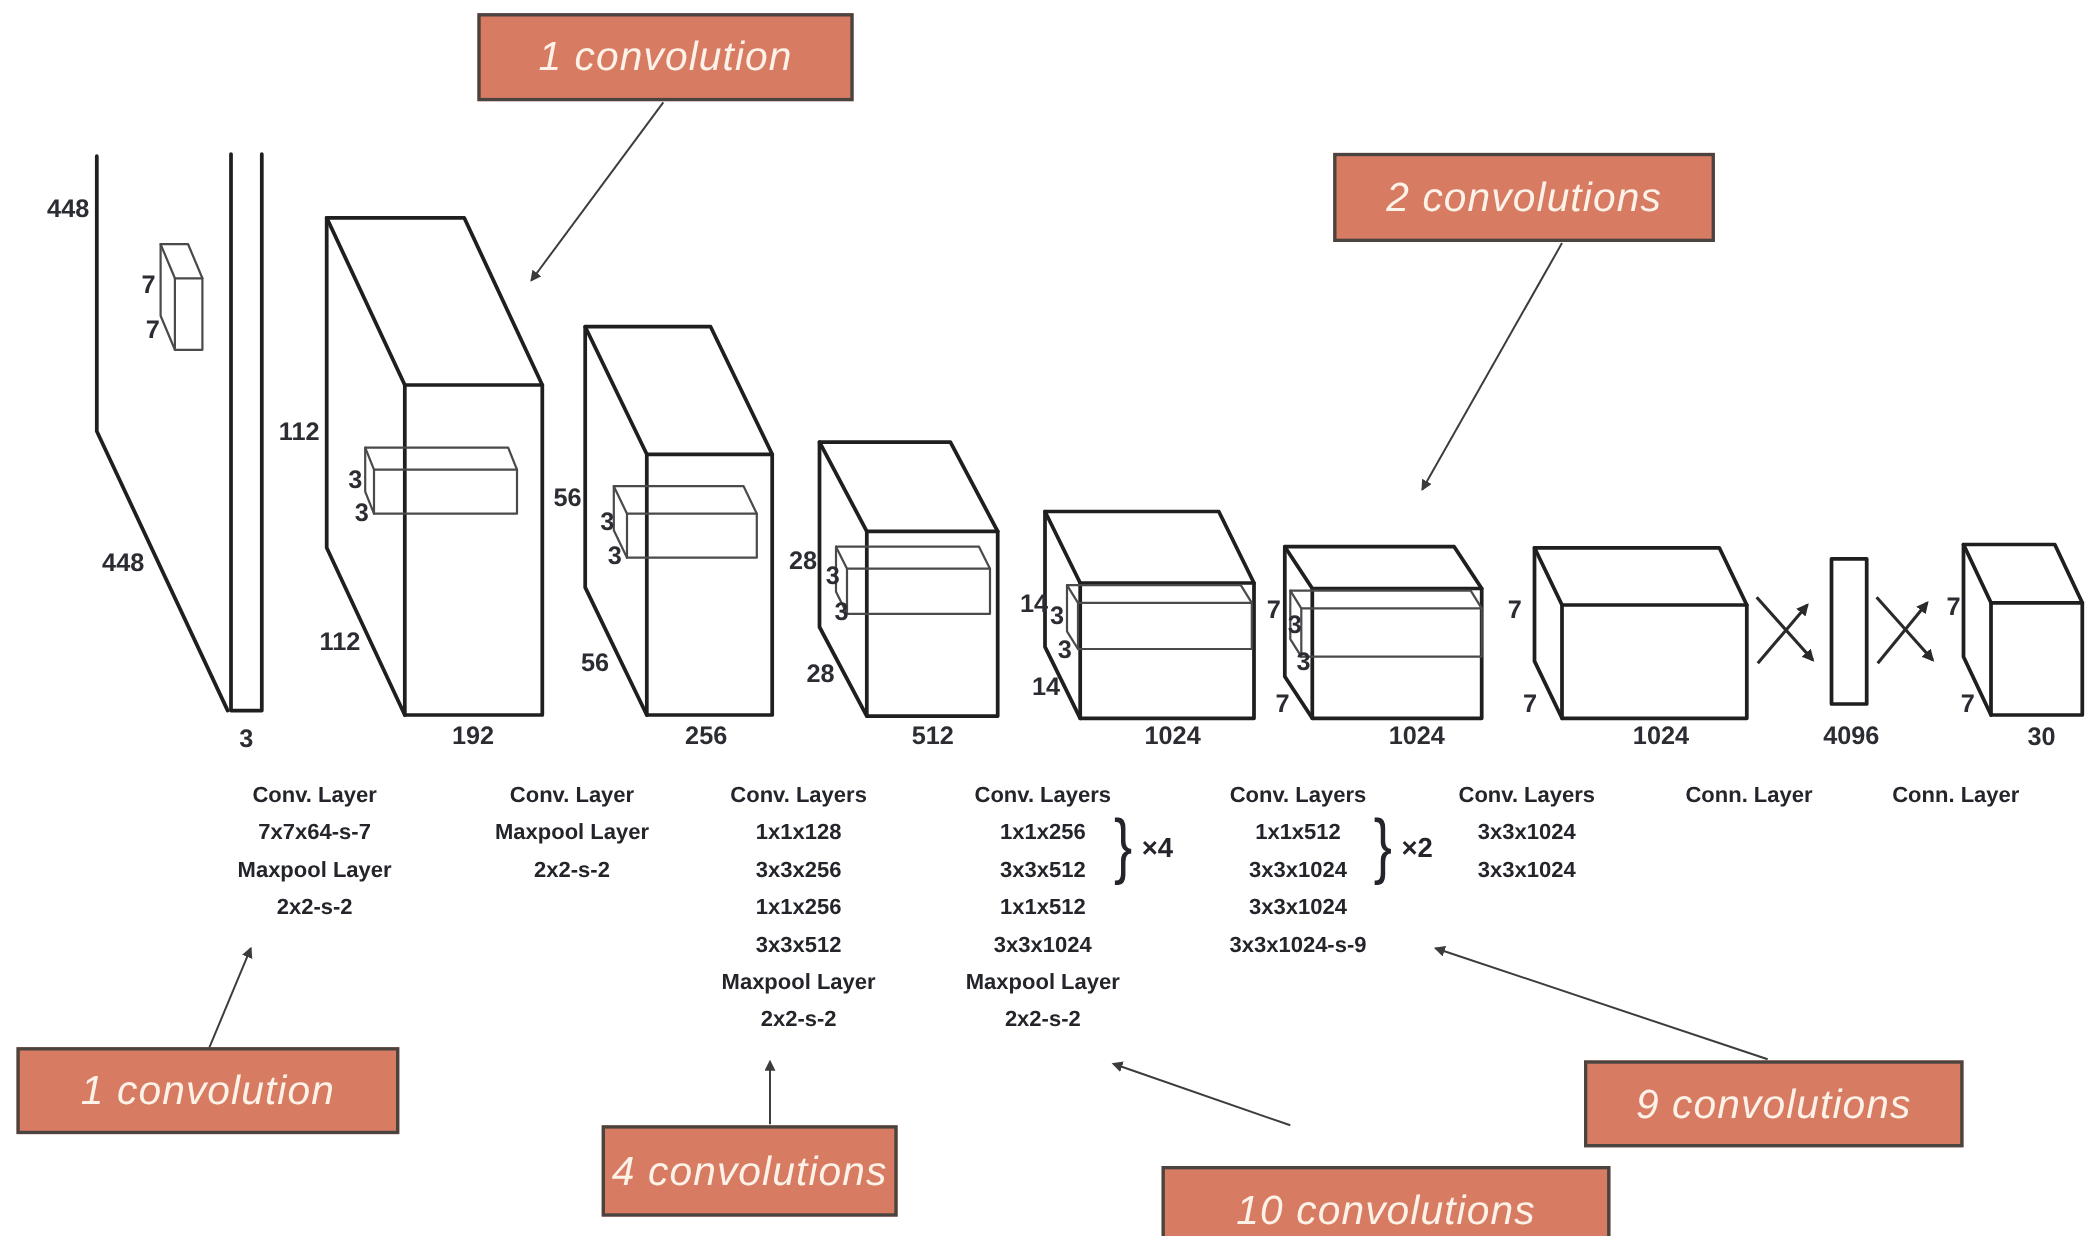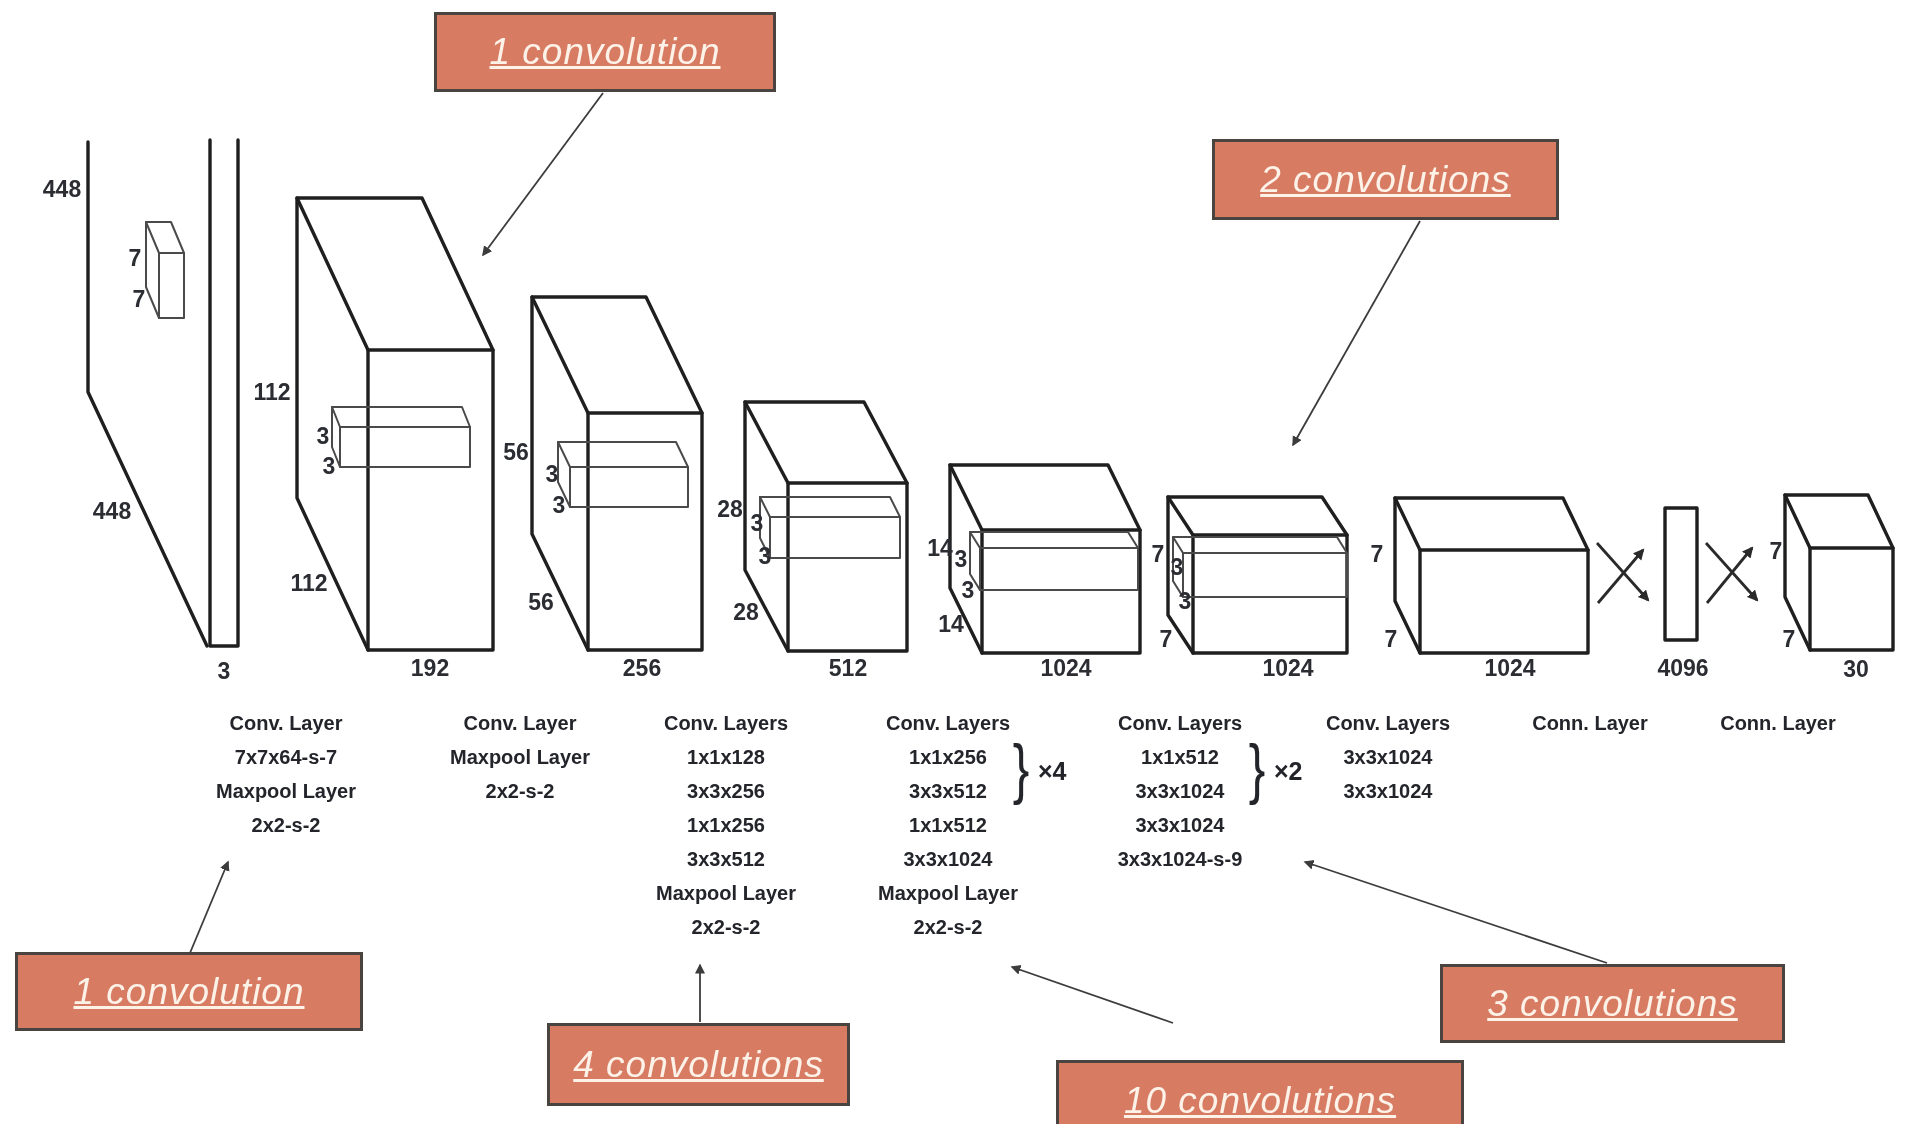--- a/index.html
+++ b/index.html
@@ -33,21 +33,20 @@
     position:absolute;color:#23252b;font-weight:bold;font-size:25px;line-height:28px;
   }
   .callout{
     position:absolute;
     background:#d87b63;
     border:3px solid #4a4440;
     box-sizing:border-box;
     display:flex;align-items:center;justify-content:center;
     font-style:italic;font-size:37px;color:#fdf2e8;
     letter-spacing:1px;
-    text-decoration:underline;
   }
 </style>
 </head>
 <body>
 
 <div class="stage">
 
   <svg class="diagram" width="1905" height="1124" viewBox="0 0 1905 1124">
     <defs>
       <marker id="ah" markerWidth="11" markerHeight="11" refX="8.5" refY="5" orient="auto" markerUnits="userSpaceOnUse">
@@ -259,19 +258,19 @@
   <div class="col" style="left:1648px;top:706px;">
     <div class="ln">Conn. Layer</div>
   </div>
 
   <div class="callout" style="left:434px;top:12px;width:342px;height:80px;">1 convolution</div>
 
   <div class="callout" style="left:1212px;top:139px;width:347px;height:81px;">2 convolutions</div>
 
   <div class="callout" style="left:15px;top:952px;width:348px;height:79px;">1 convolution</div>
 
-  <div class="callout" style="left:547px;top:1023px;width:303px;height:83px;">4 convolutions</div>
+  <div class="callout" style="left:547px;top:1023px;width:269px;height:83px;">4 convolutions</div>
 
   <div class="callout" style="left:1056px;top:1024px;width:408px;height:82px;margin-top:36px;">10 convolutions</div>
 
-  <div class="callout" style="left:1440px;top:964px;width:345px;height:79px;">3 convolutions</div>
+  <div class="callout" style="left:1440px;top:964px;width:345px;height:79px;">9 convolutions</div>
 
 </div>
 
 </body></html>

